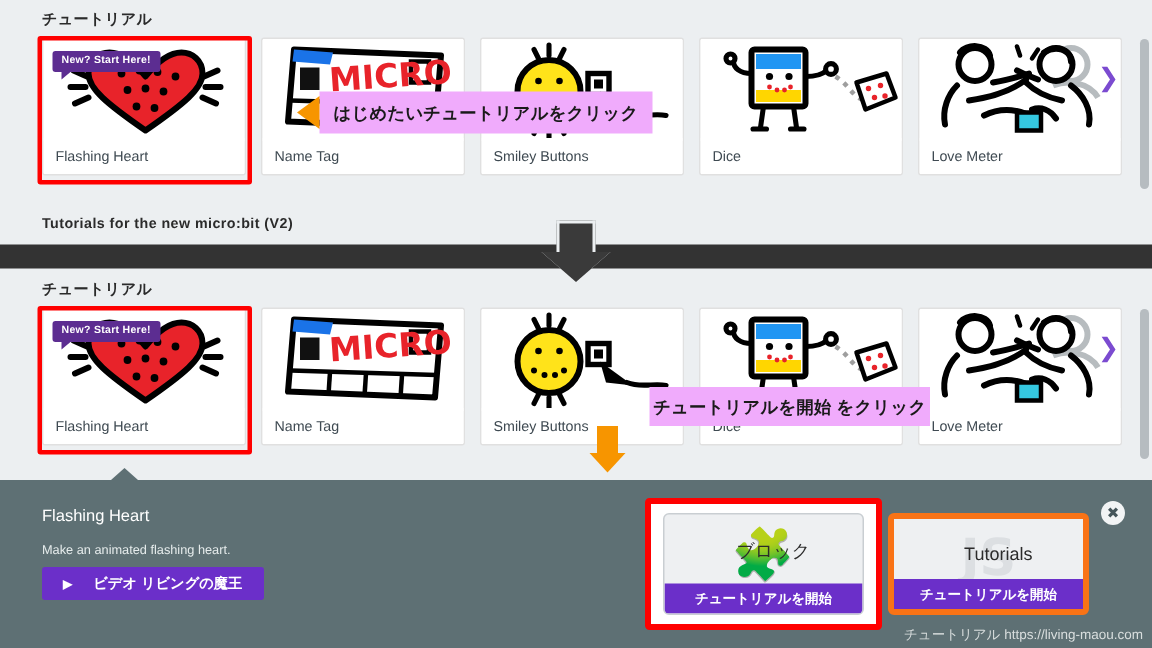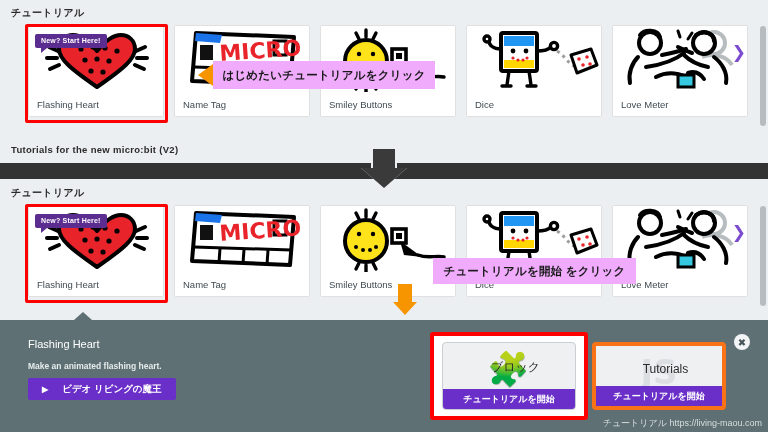--- a/index.html
+++ b/index.html
@@ -8,21 +8,21 @@
     font-family: "Liberation Sans", "DejaVu Sans", sans-serif;
     background: #eceff1;
     overflow: hidden;
   }
   #stage { position: relative; width: 768px; height: 432px; background: #eceff1; }
 
   
   .strip { position: absolute; left: 0; width: 768px; background: #eceff1; }
   .strip-title {
     font-size: 10px; font-weight: bold; color: #2b2b2b;
-    margin-left: 11px; padding-top: 6px; letter-spacing: .3px;
+    margin-left: 28px; padding-top: 6px; letter-spacing: .3px;
   }
   .cards { position: relative; margin-left: 28px; margin-top: 5px; display: flex; gap: 10px; }
   .card {
     width: 136px; height: 92px; background: #fff;
     border: 1px solid #e0e0e0; border-radius: 2px;
     position: relative; overflow: hidden; flex: none;
   }
   .card .thumb {
     position: absolute; left: 0; top: 0; width: 136px; height: 68px;
     display: flex; align-items: center; justify-content: center;
@@ -92,21 +92,21 @@
   #panel {
     position: absolute; left: 0; bottom: 0; width: 768px; height: 112px;
     background: #5e7074; z-index: 15;
   }
   #panel .notch {
     position: absolute; top: -8px; left: 74px; width: 0; height: 0;
     border-left: 9px solid transparent; border-right: 9px solid transparent;
     border-bottom: 8px solid #5e7074;
   }
   .p-title { position: absolute; left: 28px; top: 18px; font-size: 11px; color: #fff; }
-  .p-desc  { position: absolute; left: 28px; top: 41px; font-size: 8.5px; color: #e6ecec; font-weight: bold; }
+  .p-desc  { position: absolute; left: 28px; top: 41px; font-size: 8.5px; color: #e6ecec; font-weight: normal; }
   .p-video {
     position: absolute; left: 28px; top: 58px; height: 22px;
     background: #6b2fc9; color: #fff; border: none; border-radius: 2px;
     font-size: 9.5px; font-weight: bold; padding: 0 14px;
     display: flex; align-items: center; gap: 7px;
     font-family: "Liberation Sans", sans-serif; cursor: pointer;
   }
   .p-video .play { font-size: 8px; }
 
   .langs { position: absolute; right: 42px; top: 22px; display: flex; gap: 14px; }
@@ -478,21 +478,21 @@
           </svg>
         </div>
         <div class="cap">Love Meter</div>
       </div>
     </div>
 
     <div class="chev">❯</div>
     <div class="scrollbar" style="top:26px;height:100px;"></div>
   </div>
 
-  <div class="callout" style="left:433px;top:258px;width:203px;height:26px;">
+  <div class="callout" style="left:433px;top:258px;width:187px;height:26px;">
     <span>チュートリアルを開始 をクリック</span>
   </div>
   <div class="arrow-down" style="left:393px;top:284px;">
     <div class="shaft"></div>
     <div class="head"></div>
   </div>
 
   <div id="panel">
     <div class="notch"></div>
 

